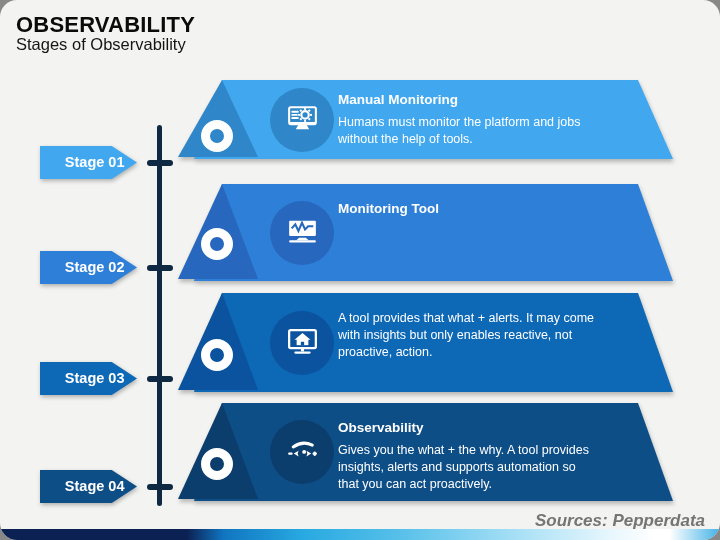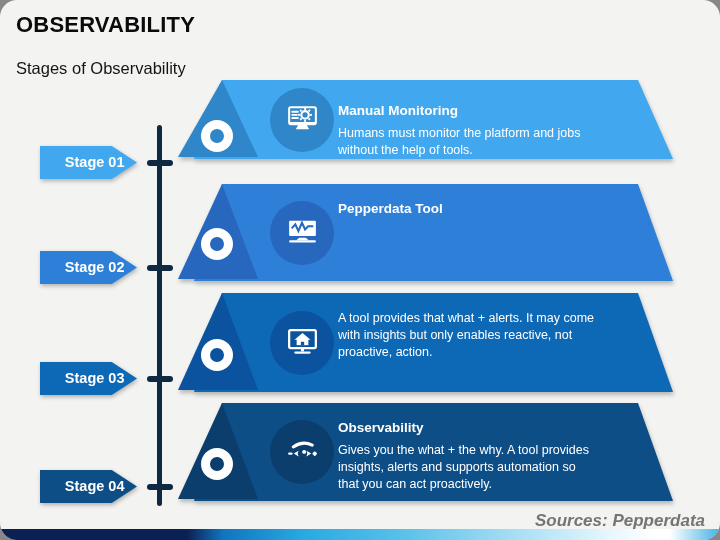--- a/index.html
+++ b/index.html
@@ -8,21 +8,21 @@
     background:#f3f3f1;
     font-family:"Liberation Sans", sans-serif;
     border-radius:17px;
   }
   
   .slide-title{
     position:absolute;left:16px;top:12px;
     font-size:22px;font-weight:800;color:#0b0b0b;letter-spacing:.2px;
   }
   .slide-subtitle{
-    position:absolute;left:16px;top:59px;
+    position:absolute;left:16px;top:35px;
     font-size:16.5px;color:#151515;
   }
   
   .timeline-line{
     position:absolute;left:157px;top:125px;width:5px;height:381px;
     background:#0f2943;border-radius:3px;
   }
   .timeline-tick{
     position:absolute;left:147px;width:26px;height:6px;
     background:#0f2943;border-radius:3px;
@@ -67,21 +67,21 @@
     border-radius:50%;background:var(--accent);
     display:flex;align-items:center;justify-content:center;
   }
   .badge svg{width:37px;height:37px;}
   .accent-fill{fill:var(--accent);}
   .accent-stroke{stroke:var(--accent);}
   .textblock{
     position:absolute;left:338px;top:0;width:300px;height:100%;
     box-sizing:border-box;padding-top:17px;color:#fff;
   }
-  .row-1 .textblock{padding-top:23px;}
+  .row-1 .textblock{padding-top:12px;}
   .banner-title{font-size:13.5px;font-weight:700;margin:0 0 7px 0;}
   .banner-desc{font-size:12.5px;line-height:17px;margin:0;white-space:pre-line;}
   
   .source-note{
     position:absolute;right:15px;top:511px;
     font-size:17px;font-style:italic;font-weight:700;color:#757575;
   }
   .footer-bar{
     position:absolute;left:0;bottom:0;width:720px;height:11px;
     background:linear-gradient(90deg,
@@ -161,21 +161,21 @@
     <div class="donut"></div>
     <div class="badge">
       <svg viewBox="0 0 36 36">
         <rect x="5" y="6.5" width="26" height="15" rx="1" fill="#fff"></rect>
         <polyline class="accent-stroke" points="7.5,14 11,10 14,16.5 17.5,8.5 20.5,15 23.5,12 28.5,12" fill="none" stroke-width="2"></polyline>
         <path d="M12 25.6 L14.8 23 L21.2 23 L24 25.6 Z" fill="#fff"></path>
         <rect x="5" y="25.6" width="26" height="2.2" rx="1" fill="#fff"></rect>
       </svg>
     </div>
     <div class="textblock">
-      <p class="banner-title">Pepperdata Tool</p>
+      <p class="banner-title">Monitoring Tool</p>
     </div>
   </div>
 
   <div class="stage-row row-3" style="--body: #0d68b6; --accent: #0b539e;">
     <div class="banner-shape">
       <div class="banner-body"></div>
       <div class="banner-triangle"></div>
     </div>
     <div class="donut"></div>
     <div class="badge">

